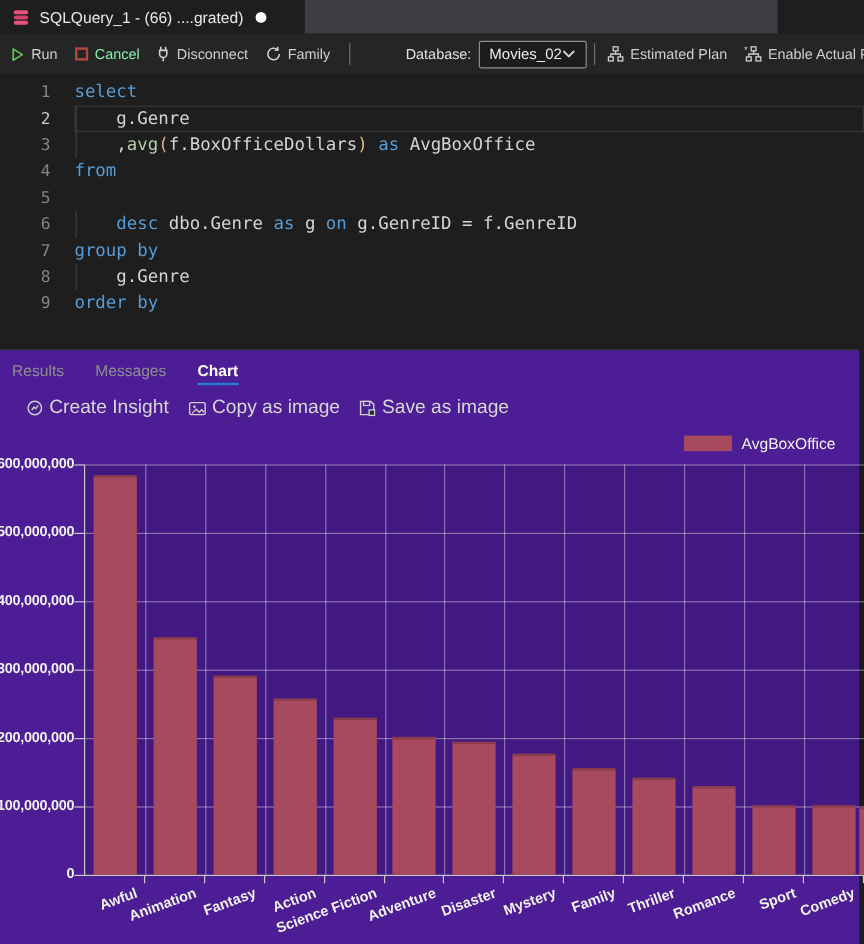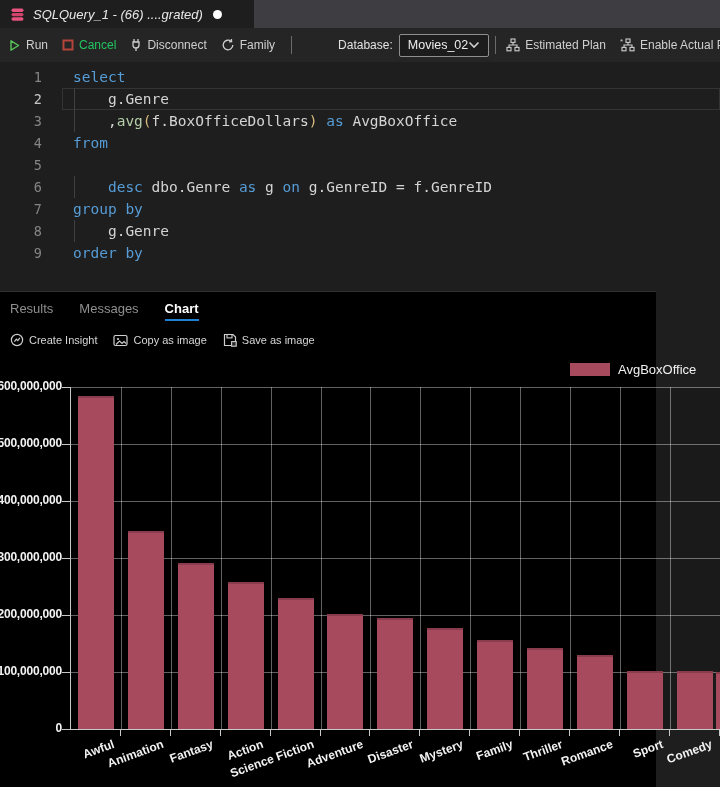--- a/index.html
+++ b/index.html
@@ -1,46 +1,46 @@
 <!DOCTYPE html>
 <html><head>
 <meta charset="utf-8">
 <style>
   html,body{margin:0;padding:0;background:#1e1e1e;}
   #stage{position:relative;width:720px;height:787px;overflow:hidden;background:#1e1e1e;
          font-family:"Liberation Sans",sans-serif;color:#cccccc;-webkit-font-smoothing:antialiased;}
   
-  .tabstrip{position:absolute;top:0;left:0;width:720px;height:28px;background:#3e3e42;display:flex;font-style:italic;}
+  .tabstrip{position:absolute;top:0;left:0;width:648px;height:28px;background:#3e3e42;display:flex;}
   .editor-tab{width:254px;height:28px;background:#1e1e1e;display:flex;align-items:center;padding:0 10px;box-sizing:border-box;}
   .tab-title{font-size:13px;color:#e9e9e9;margin-left:8px;white-space:nowrap;overflow:hidden;}
   .dirty-dot{width:9px;height:9px;border-radius:50%;background:#ffffff;margin-left:10px;flex:none;}
   
   .toolbar{position:absolute;top:28px;left:0;width:720px;height:34px;background:#252526;display:flex;align-items:center;padding:0 8px;box-sizing:border-box;font-size:12px;color:#cfcfcf;}
   .tb-btn{display:flex;align-items:center;gap:5px;margin-right:14px;cursor:pointer;white-space:nowrap;}
-  .tb-btn.disabled{color:#22c55e;}
+  .tb-btn.disabled{color:#86efac;}
   .tb-sep{width:1px;height:18px;background:#6b6b6b;margin:0 10px 0 2px;flex:none;}
   .db-label{color:#e2e2e2;margin-right:6px;white-space:nowrap;margin-left:36px;}
   .db-combo{width:174px;height:23px;background:#1c1c1c;border:1px solid #8f8f8f;border-radius:2px;display:flex;align-items:center;justify-content:space-between;padding:0 8px;box-sizing:border-box;color:#ececec;font-size:12.5px;margin-right:4px;}
   
   .editor{position:absolute;top:62px;left:0;width:720px;height:229px;background:#1e1e1e;
           font-family:"DejaVu Sans Mono","Liberation Mono",monospace;font-size:14.5px;padding-top:4px;box-sizing:border-box;}
   .code-line{position:relative;height:22px;line-height:22px;display:flex;white-space:pre;}
   .line-num{width:42px;text-align:right;color:#858585;font-size:13.5px;flex:none;}
   .code-line.active .line-num{color:#c6c6c6;}
-  .line-code{margin-left:31px;position:relative;}
+  .line-code{margin-left:20px;position:relative;}
   .code-line.guide .line-code::before{content:"";position:absolute;left:1px;top:0;bottom:0;width:1px;background:#404040;}
   .line-hl{position:absolute;left:62px;right:0;top:0;bottom:0;border:1px solid rgba(255,255,255,0.10);box-sizing:border-box;pointer-events:none;}
   .tok-k{color:#569cd6;} .tok-t{color:#d4d4d4;} .tok-f{color:#b5cea8;} .tok-b{color:#d7ba7d;}
   
-  .panel{position:absolute;top:291px;left:0;width:656px;height:496px;background:#000000;border-top:1px solid #303031;box-sizing:border-box;}
+  .panel{position:absolute;top:291px;left:0;width:716px;height:496px;background:#4c1d95;border-top:1px solid #303031;box-sizing:border-box;}
   .panel-tabs{height:32px;display:flex;align-items:center;padding-left:10px;gap:26px;font-size:13px;}
   .ptab{position:relative;color:#8f8f8f;height:32px;display:flex;align-items:center;cursor:pointer;}
   .ptab.active{color:#ffffff;font-weight:bold;}
   .ptab.active::after{content:"";position:absolute;left:0;right:0;bottom:3px;height:2px;background:#2080d4;}
-  .chart-toolbar{height:32px;display:flex;align-items:center;padding-left:10px;gap:16px;font-size:11px;color:#d6d6d6;}
+  .chart-toolbar{height:32px;display:flex;align-items:center;padding-left:22px;gap:16px;font-size:16px;color:#d6d6d6;}
   .ct-btn{display:flex;align-items:center;gap:5px;cursor:pointer;white-space:nowrap;}
   
   .chart{position:relative;width:720px;height:432px;}
   .plot{position:absolute;left:70px;top:31px;width:650px;height:342px;border-left:1px solid #c8c8c8;border-bottom:1px solid #c8c8c8;background:rgba(0,0,0,0.12);}
   .gl-h{position:absolute;left:0;width:650px;height:1px;background:rgba(255,255,255,0.38);}
   .gl-v{position:absolute;top:0;height:342px;width:1px;background:rgba(255,255,255,0.38);}
   .bar{position:absolute;bottom:0;width:36px;}
   .ytick{position:absolute;width:8px;height:1px;background:#c8c8c8;left:62px;}
   .xtick{position:absolute;width:1px;height:6px;background:#c8c8c8;top:374px;}
   .ylabel{position:absolute;right:658px;font-size:12px;font-weight:bold;color:#f2f2f2;white-space:nowrap;letter-spacing:-0.2px;}

